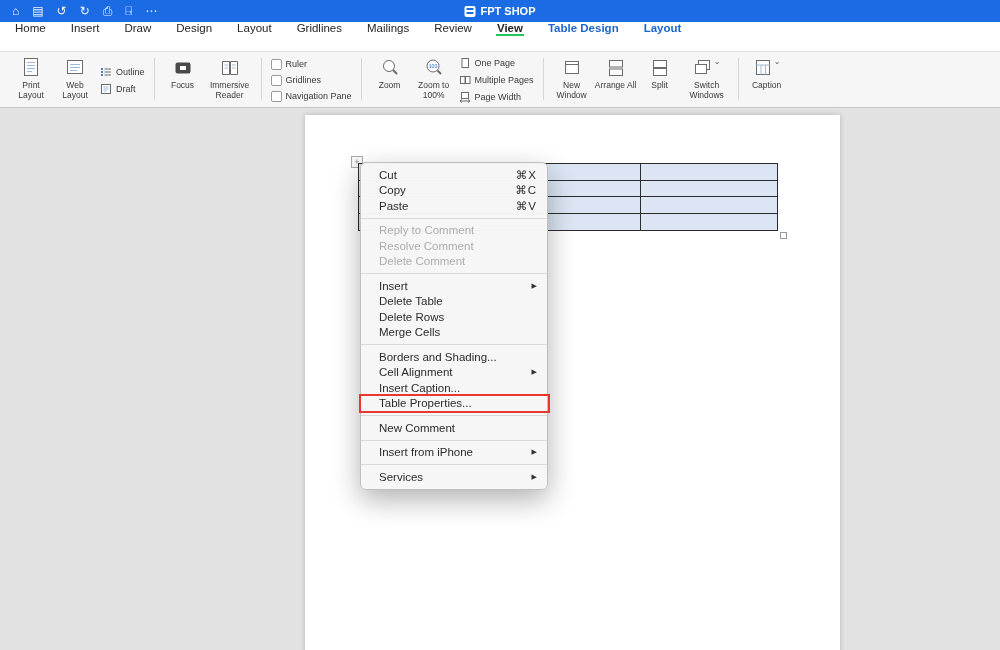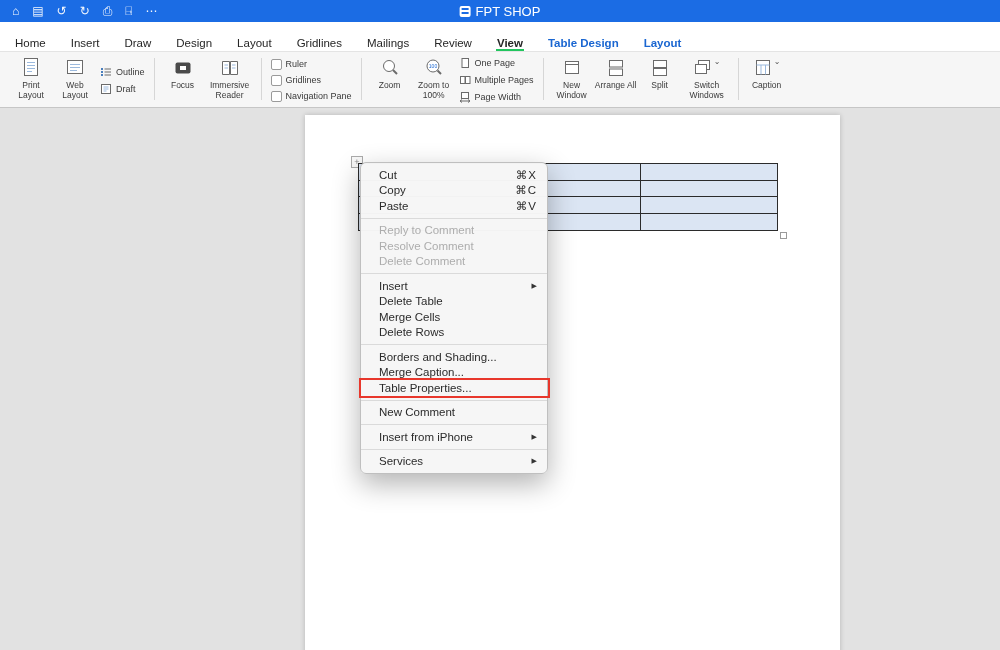--- a/index.html
+++ b/index.html
@@ -2,26 +2,26 @@
 <html><head>
 <meta charset="utf-8">
 <style>
   * { margin:0; padding:0; box-sizing:border-box; }
   html,body { width:1000px; height:650px; overflow:hidden; font-family:"Liberation Sans", sans-serif; background:#e2e2e2; }
 
   
   .titlebar { position:relative; height:22px; background:#1b6ce4; display:flex; align-items:center; color:#fff; }
   .tb-icons { display:flex; gap:13px; padding-left:12px; font-size:12px; line-height:22px; }
   .tbi { cursor:default; opacity:.95; }
-  .tb-title { position:absolute; left:50%; top:0; transform:translateX(-50%); height:22px; display:flex; align-items:center; gap:5px; font-size:13px; font-weight:normal; }
+  .tb-title { position:absolute; left:50%; top:0; transform:translateX(-50%); height:22px; display:flex; align-items:center; gap:5px; font-size:11px; font-weight:bold; }
   .doc-icon { width:11px; height:11px; background:#fff; border-radius:2px; position:relative; }
   .doc-icon::after { content:""; position:absolute; left:2px; top:2px; right:2px; height:2px; background:#1b6ce4; box-shadow:0 4px 0 #1b6ce4; }
 
   
-  .tabs { height:30px; background:#fff; display:flex; align-items:flex-end; gap:23px; padding-left:14px; font-size:11.5px; color:#262626; border-bottom:1px solid #e4e4e4; }
+  .tabs { height:30px; background:#fff; display:flex; align-items:flex-start; gap:23px; padding-left:14px; font-size:11.5px; color:#262626; border-bottom:1px solid #e4e4e4; }
   .tab { display:flex; align-items:center; cursor:default; border-bottom:2px solid transparent; padding:0 1px; white-space:nowrap; }
   .tab.active { font-weight:bold; border-bottom:2px solid #22c55e; }
   .tab.contextual { color:#1a66d1; font-weight:bold; }
 
   
   .ribbon { height:56px; background:#f6f6f6; border-bottom:1px solid #c6c6c6; display:flex; align-items:stretch; padding:1px 4px 2px 6px; }
   .rgroup { display:flex; align-items:flex-start; padding:1px 4px; gap:2px; }
   .vsep { width:1px; background:#d6d6d6; margin:5px 3px; }
   .bigbtn { display:flex; flex-direction:column; align-items:center; width:42px; min-width:38px; padding-top:3px; gap:2px; font-size:8.5px; color:#3a3a3a; text-align:center; line-height:1.15; background:none; border:none; cursor:default; }
   .bigbtn.wide { width:48px; }
@@ -361,31 +361,35 @@
     </div>
     <div class="msep"></div>
     <div class="mi">
       <span class="lbl">Insert</span>
       <span class="arrow">▶</span>
     </div>
     <div class="mi">
       <span class="lbl">Delete Table</span>
     </div>
     <div class="mi">
+      <span class="lbl">Delete Rows</span>
+    </div>
+    <div class="mi">
       <span class="lbl">Merge Cells</span>
     </div>
-    <div class="mi">
-      <span class="lbl">Delete Rows</span>
-    </div>
     <div class="msep"></div>
     <div class="mi">
       <span class="lbl">Borders and Shading...</span>
     </div>
     <div class="mi">
-      <span class="lbl">Merge Caption...</span>
+      <span class="lbl">Cell Alignment</span>
+      <span class="arrow">▶</span>
+    </div>
+    <div class="mi">
+      <span class="lbl">Insert Caption...</span>
     </div>
     <div class="mi">
       <span class="lbl">Table Properties...</span>
       <span class="annotation-box"></span>
     </div>
     <div class="msep"></div>
     <div class="mi">
       <span class="lbl">New Comment</span>
     </div>
     <div class="msep"></div>

